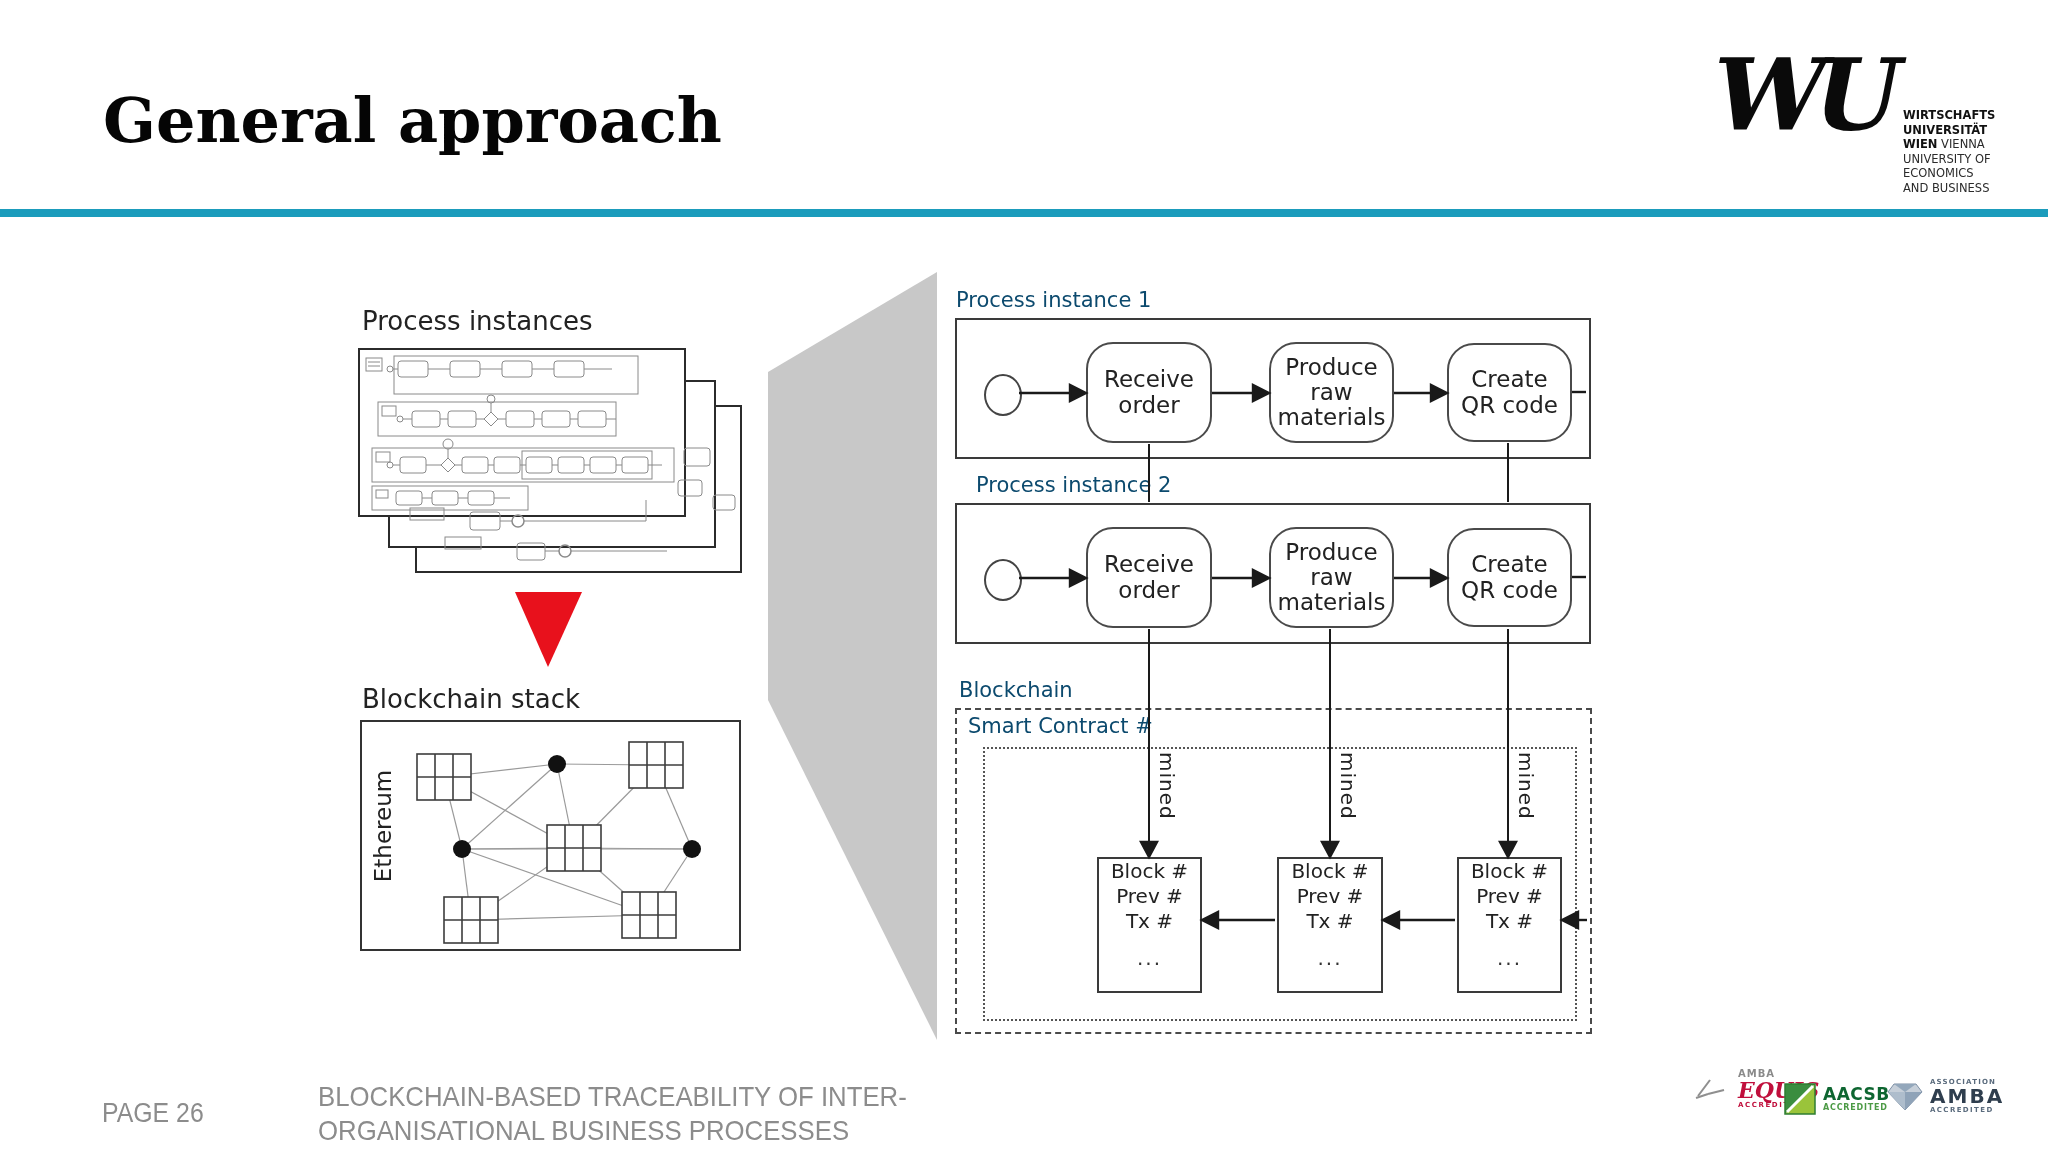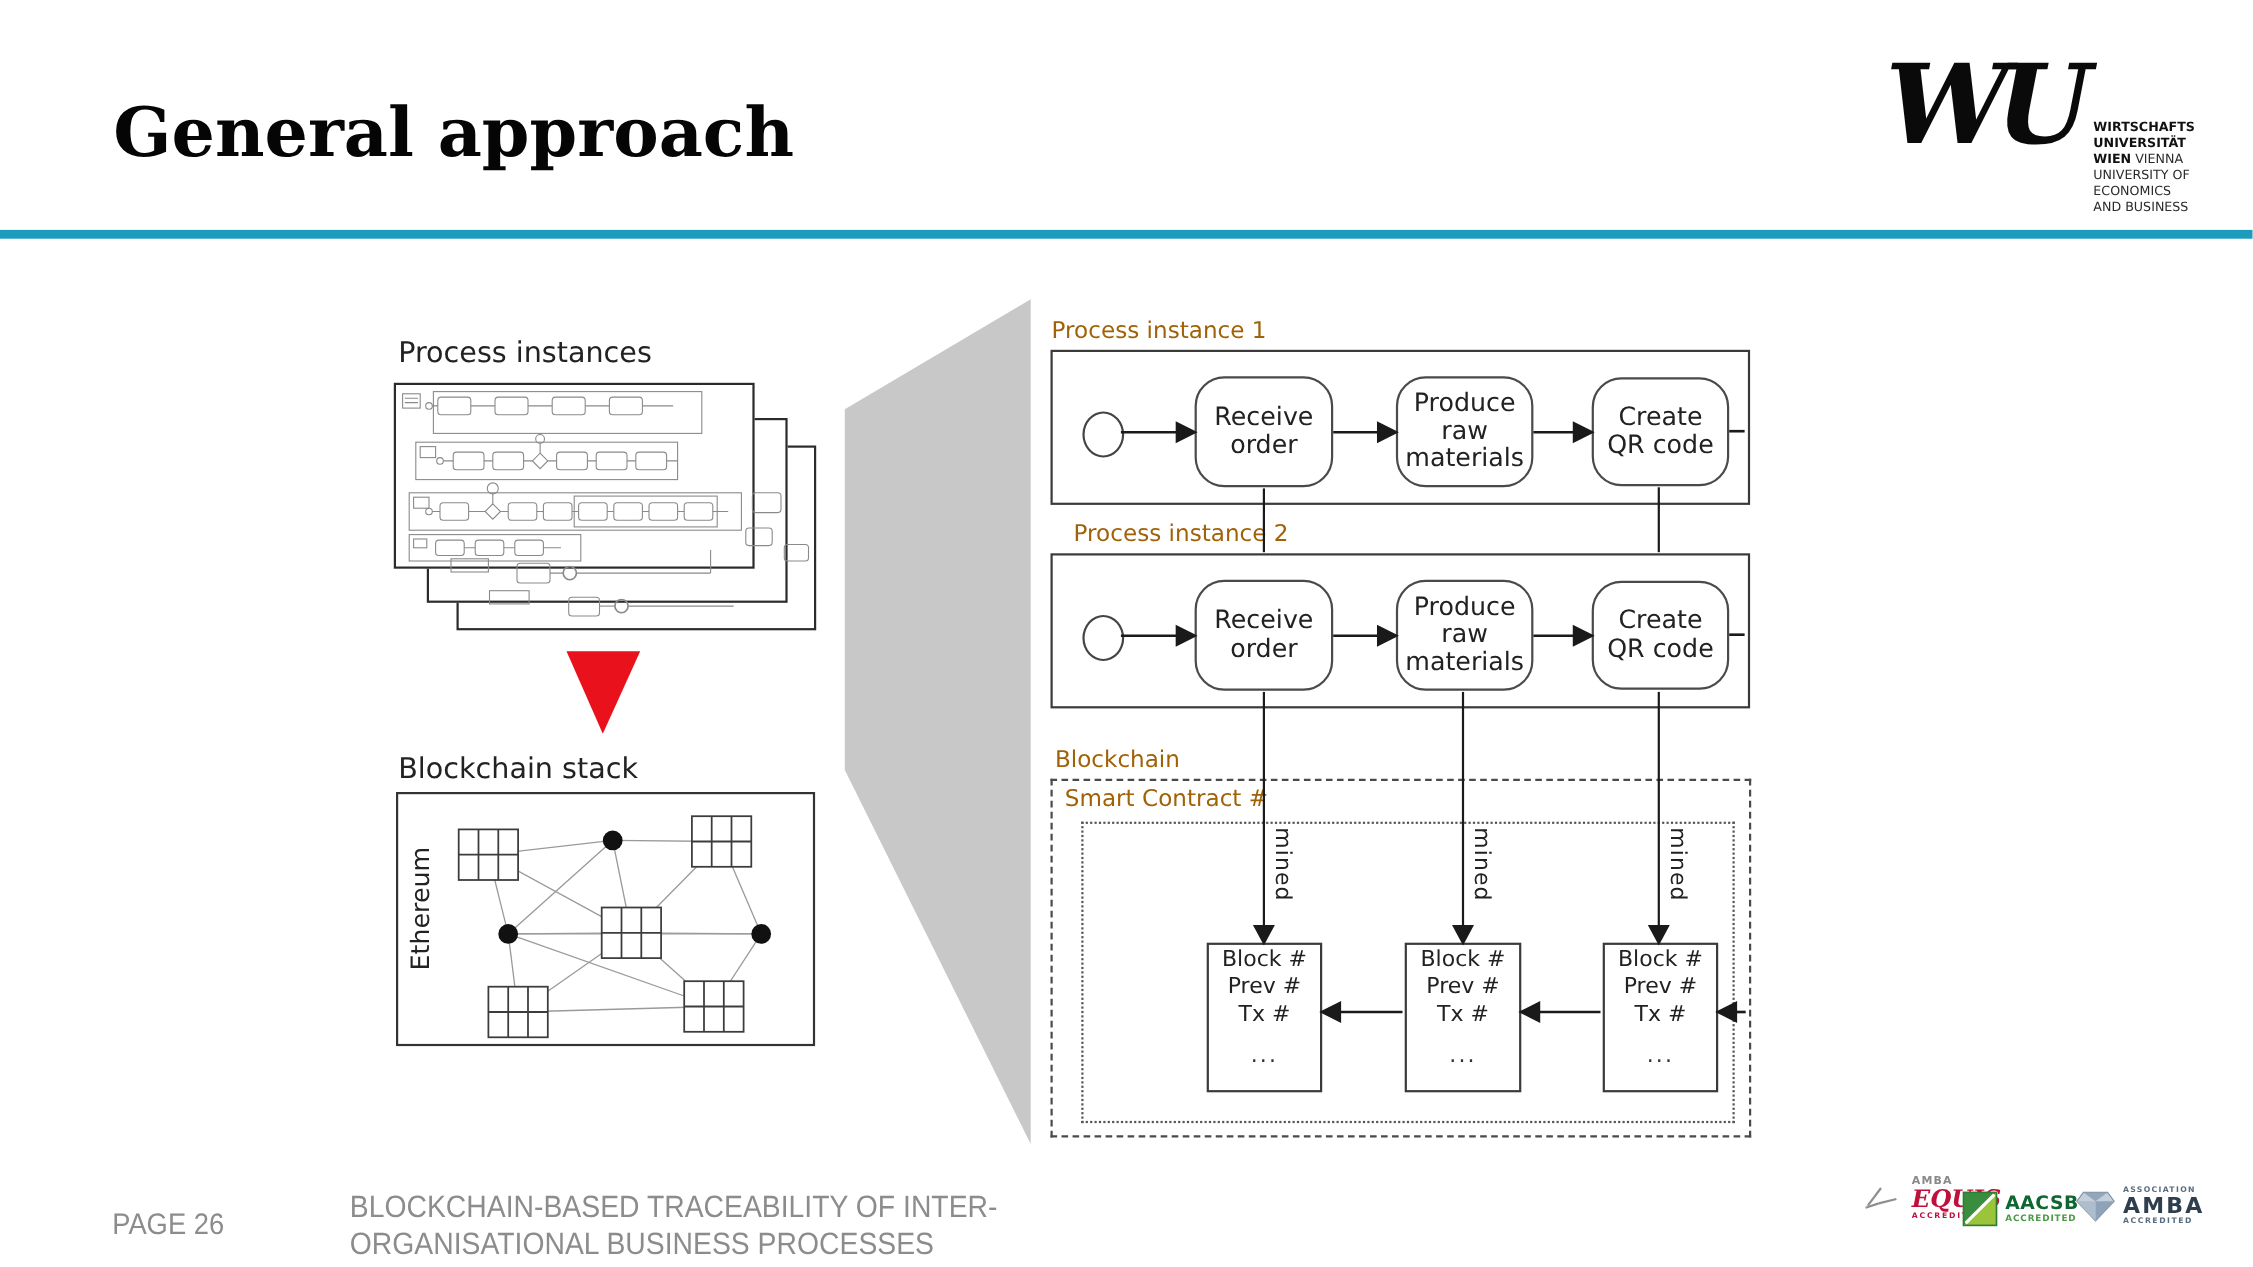--- a/index.html
+++ b/index.html
@@ -14,21 +14,21 @@
   .wu-text{position:absolute;left:1903px;top:108px;font-size:11.5px;line-height:14.5px;color:#2b2b2b;}
   .wu-text .b{font-weight:700;color:#111;}
   
   .big-label{position:absolute;font-size:26px;color:#222;}
   .card{position:absolute;background:#fff;border:2.5px solid #2b2b2b;}
   .eth-box{position:absolute;left:360px;top:720px;width:377px;height:227px;border:2px solid #333;background:#fff;}
   .eth-label{position:absolute;left:323px;top:813px;width:120px;height:26px;text-align:center;
              font-size:23px;color:#222;transform:rotate(-90deg);}
   
   .pbox{position:absolute;border:2px solid #3a3a3a;background:#fff;}
-  .plabel{position:absolute;font-size:21px;color:#a16207;white-space:nowrap;}
+  .plabel{position:absolute;font-size:21px;color:#0c4a6e;white-space:nowrap;}
   .task{position:absolute;border:2px solid #4a4a4a;border-radius:27px;background:#fff;
         display:flex;align-items:center;justify-content:center;text-align:center;
         font-size:23px;line-height:1.1;color:#222;padding:0 6px;box-sizing:border-box;}
   .startev{position:absolute;width:34px;height:38px;border:2px solid #444;border-radius:50%;background:#fff;}
   .dashedbox{position:absolute;border:2px dashed #4a4a4a;}
   .dottedbox{position:absolute;border:2px dotted #555;}
   .block{position:absolute;border:2.5px solid #3a3a3a;background:#fff;font-size:20px;line-height:25px;
          text-align:center;color:#222;box-sizing:border-box;}
   .block .dots{margin-top:12px;letter-spacing:2px;color:#333;}
   .mined{position:absolute;writing-mode:vertical-lr;font-size:20px;color:#222;letter-spacing:1px;}

